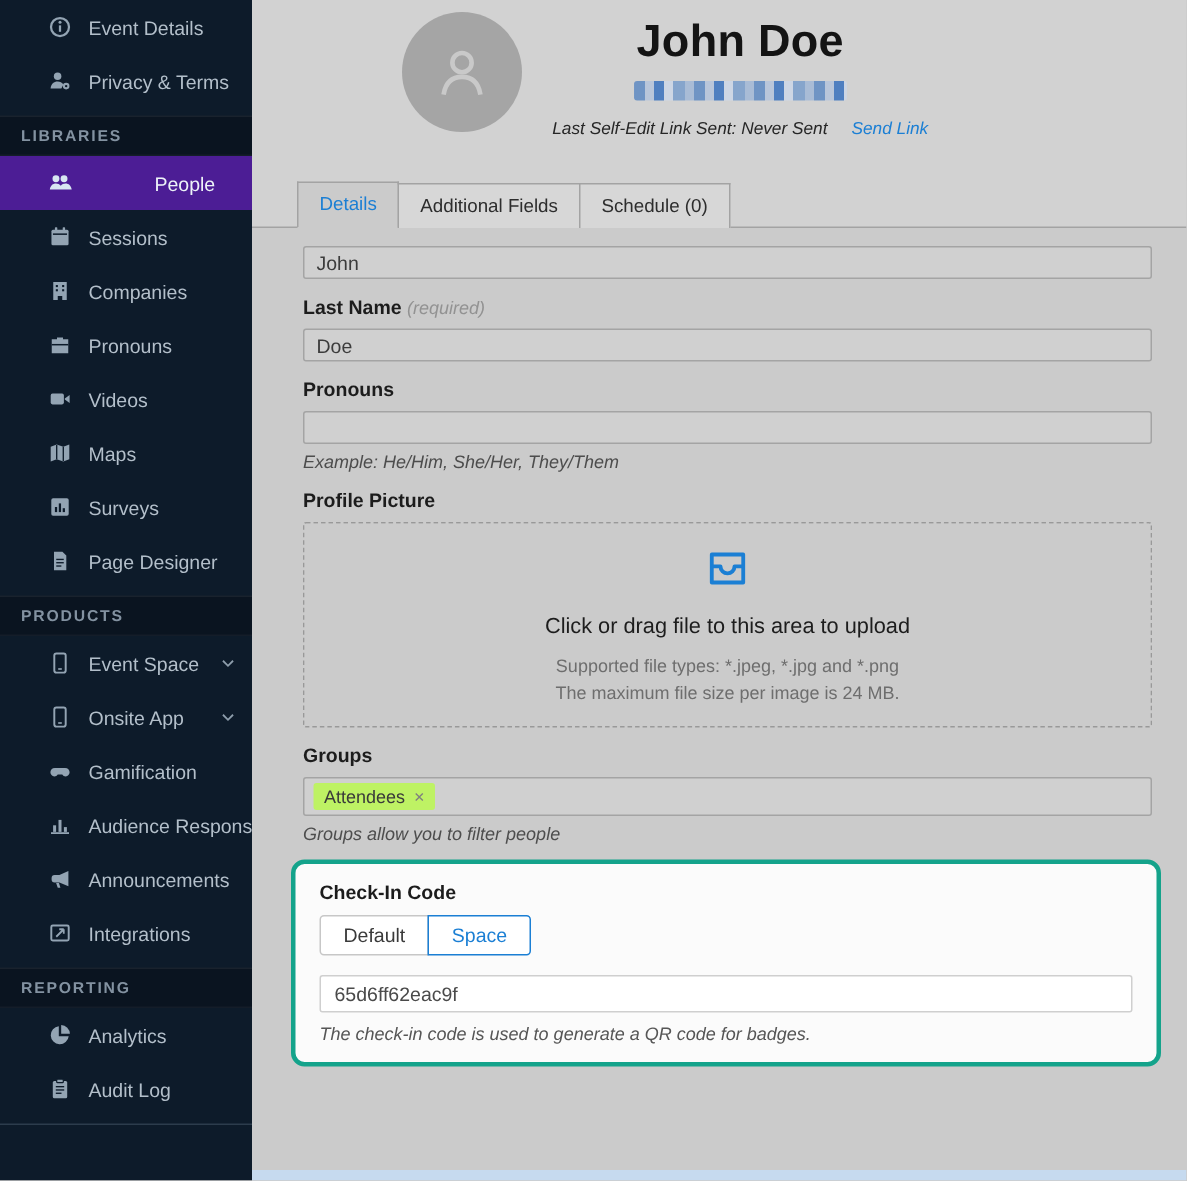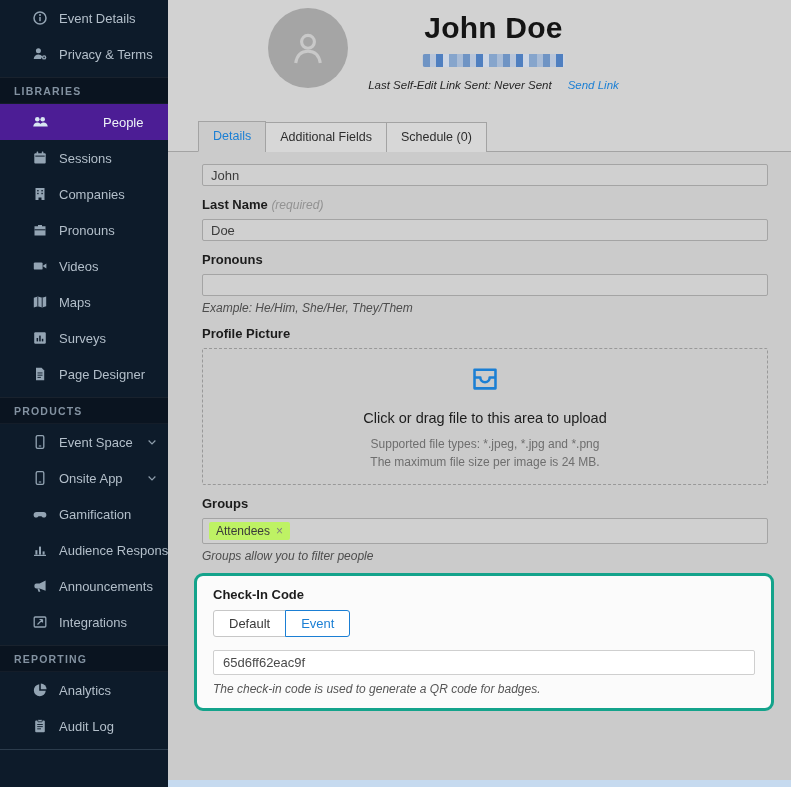--- a/index.html
+++ b/index.html
@@ -345,21 +345,21 @@
               <span class="tag-x">×</span>
             </span>
           </div>
         <div class="helper">Groups allow you to filter people</div>
       </div>
 
       <div class="checkin">
         <div class="field-label"><span>Check-In Code</span></div>
         <div class="seg">
           <button class="seg-btn">Default</button>
-          <button class="seg-btn selected">Event</button>
+          <button class="seg-btn selected">Space</button>
         </div>
         <input class="checkin-input" value="65d6ff62eac9f" style="">
         <div class="helper">The check-in code is used to generate a QR code for badges.</div>
       </div>
 
     </section>
 
     <div class="footer-strip"></div>
   </main>
 </div>

